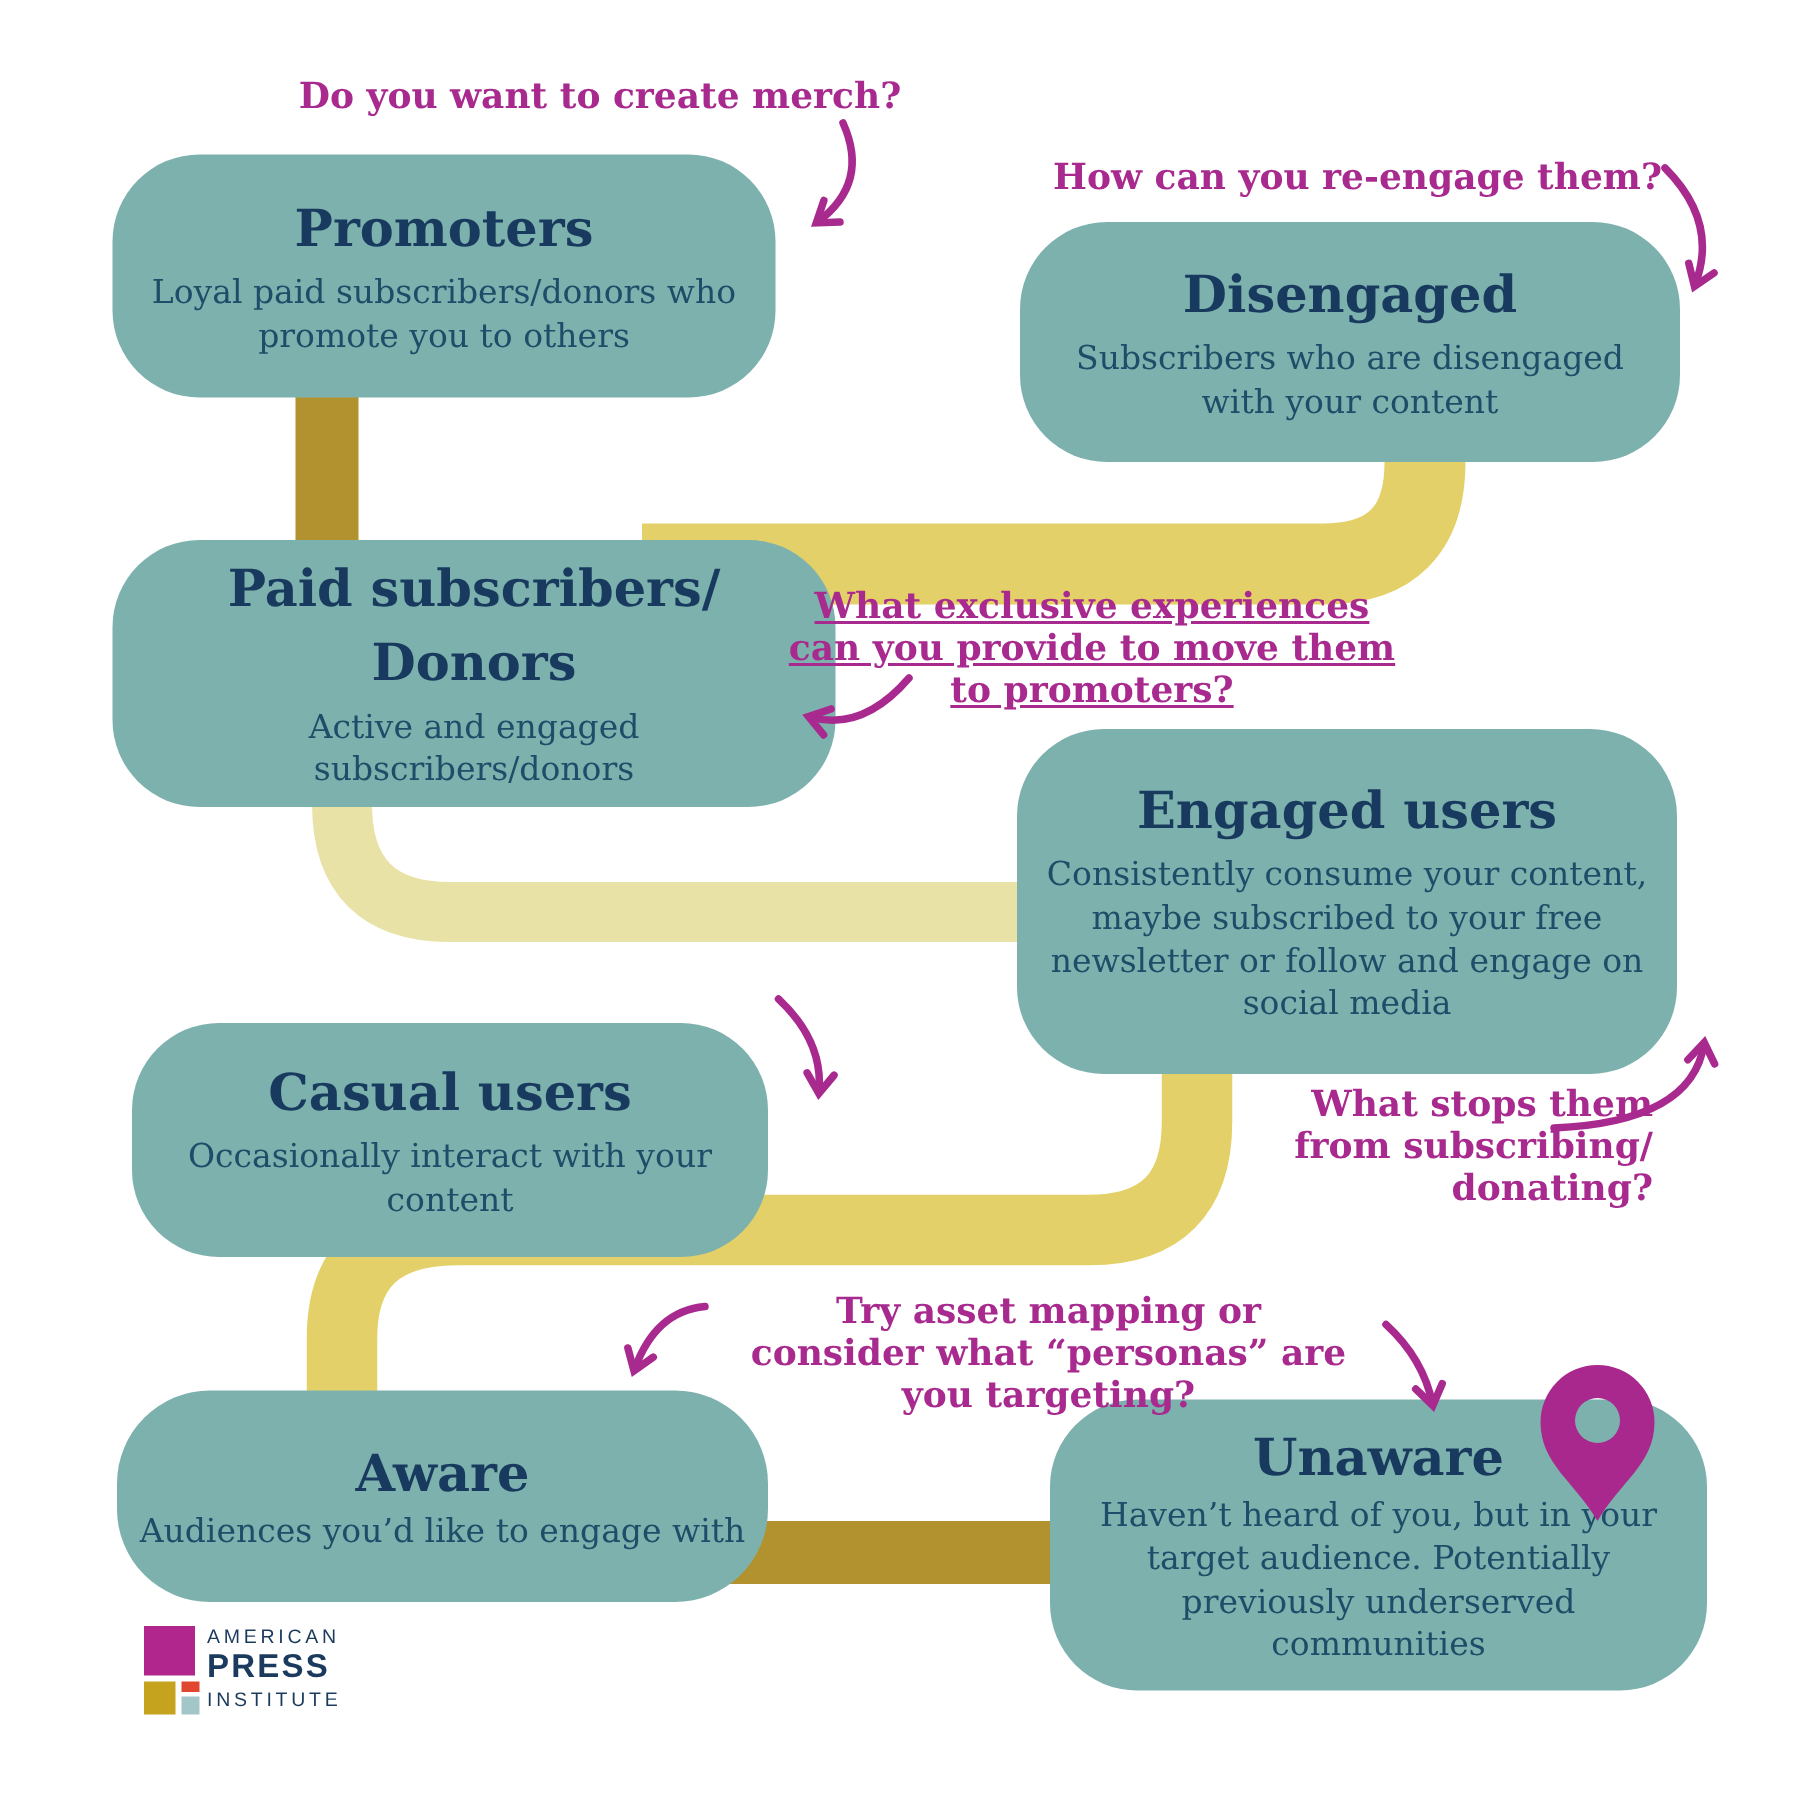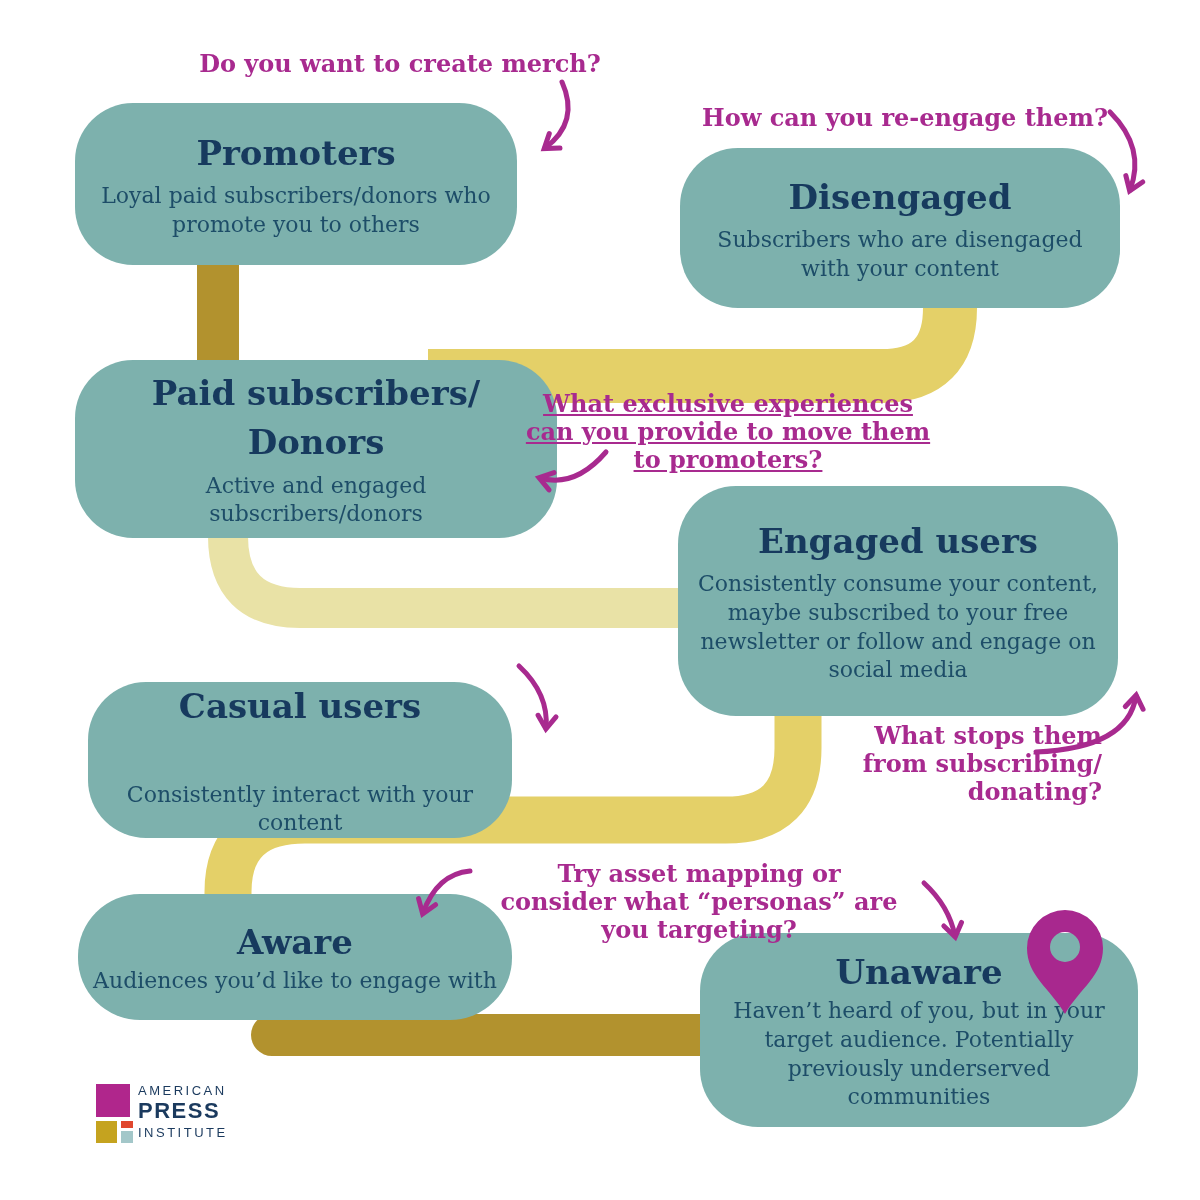--- a/index.html
+++ b/index.html
@@ -62,26 +62,26 @@
   <div class="stage-box" style="left:75px;top:360px;width:482px;height:178px;padding:0 30px;">
     <p class="stage-title">Paid subscribers/ Donors</p>
     <p class="stage-body" style="max-width:260px;">Active and engaged subscribers/donors</p>
   </div>
 
   <div class="stage-box" style="left:678px;top:486px;width:440px;height:230px;padding:0 0;">
     <p class="stage-title">Engaged users</p>
     <p class="stage-body">Consistently consume your content, maybe subscribed to your free newsletter or follow and engage on social media</p>
   </div>
 
-  <div class="stage-box" style="left:88px;top:682px;width:424px;height:156px;padding:0 20px;justify-content:space-between;">
+  <div class="stage-box" style="left:88px;top:682px;width:424px;height:156px;padding:12px 20px;">
     <p class="stage-title">Casual users</p>
-    <p class="stage-body">Consistently interact with your content</p>
+    <p class="stage-body">Occasionally interact with your content</p>
   </div>
 
-  <div class="stage-box" style="left:78px;top:894px;width:434px;height:126px;padding:0 10px;border-radius:62px;">
+  <div class="stage-box" style="left:78px;top:927px;width:434px;height:141px;padding:0 10px;border-radius:62px;">
     <p class="stage-title" style="margin-bottom:0;">Aware</p>
     <p class="stage-body">Audiences you’d like to engage with</p>
   </div>
 
   <div class="stage-box" style="left:700px;top:933px;width:438px;height:194px;padding:0 28px;">
     <p class="stage-title" style="margin-bottom:0;">Unaware</p>
     <p class="stage-body">Haven’t heard of you, but in your target audience. Potentially previously underserved communities</p>
   </div>
 
   <div class="question" style="left:160px;top:50px;width:480px;">Do you want to create merch?</div>

